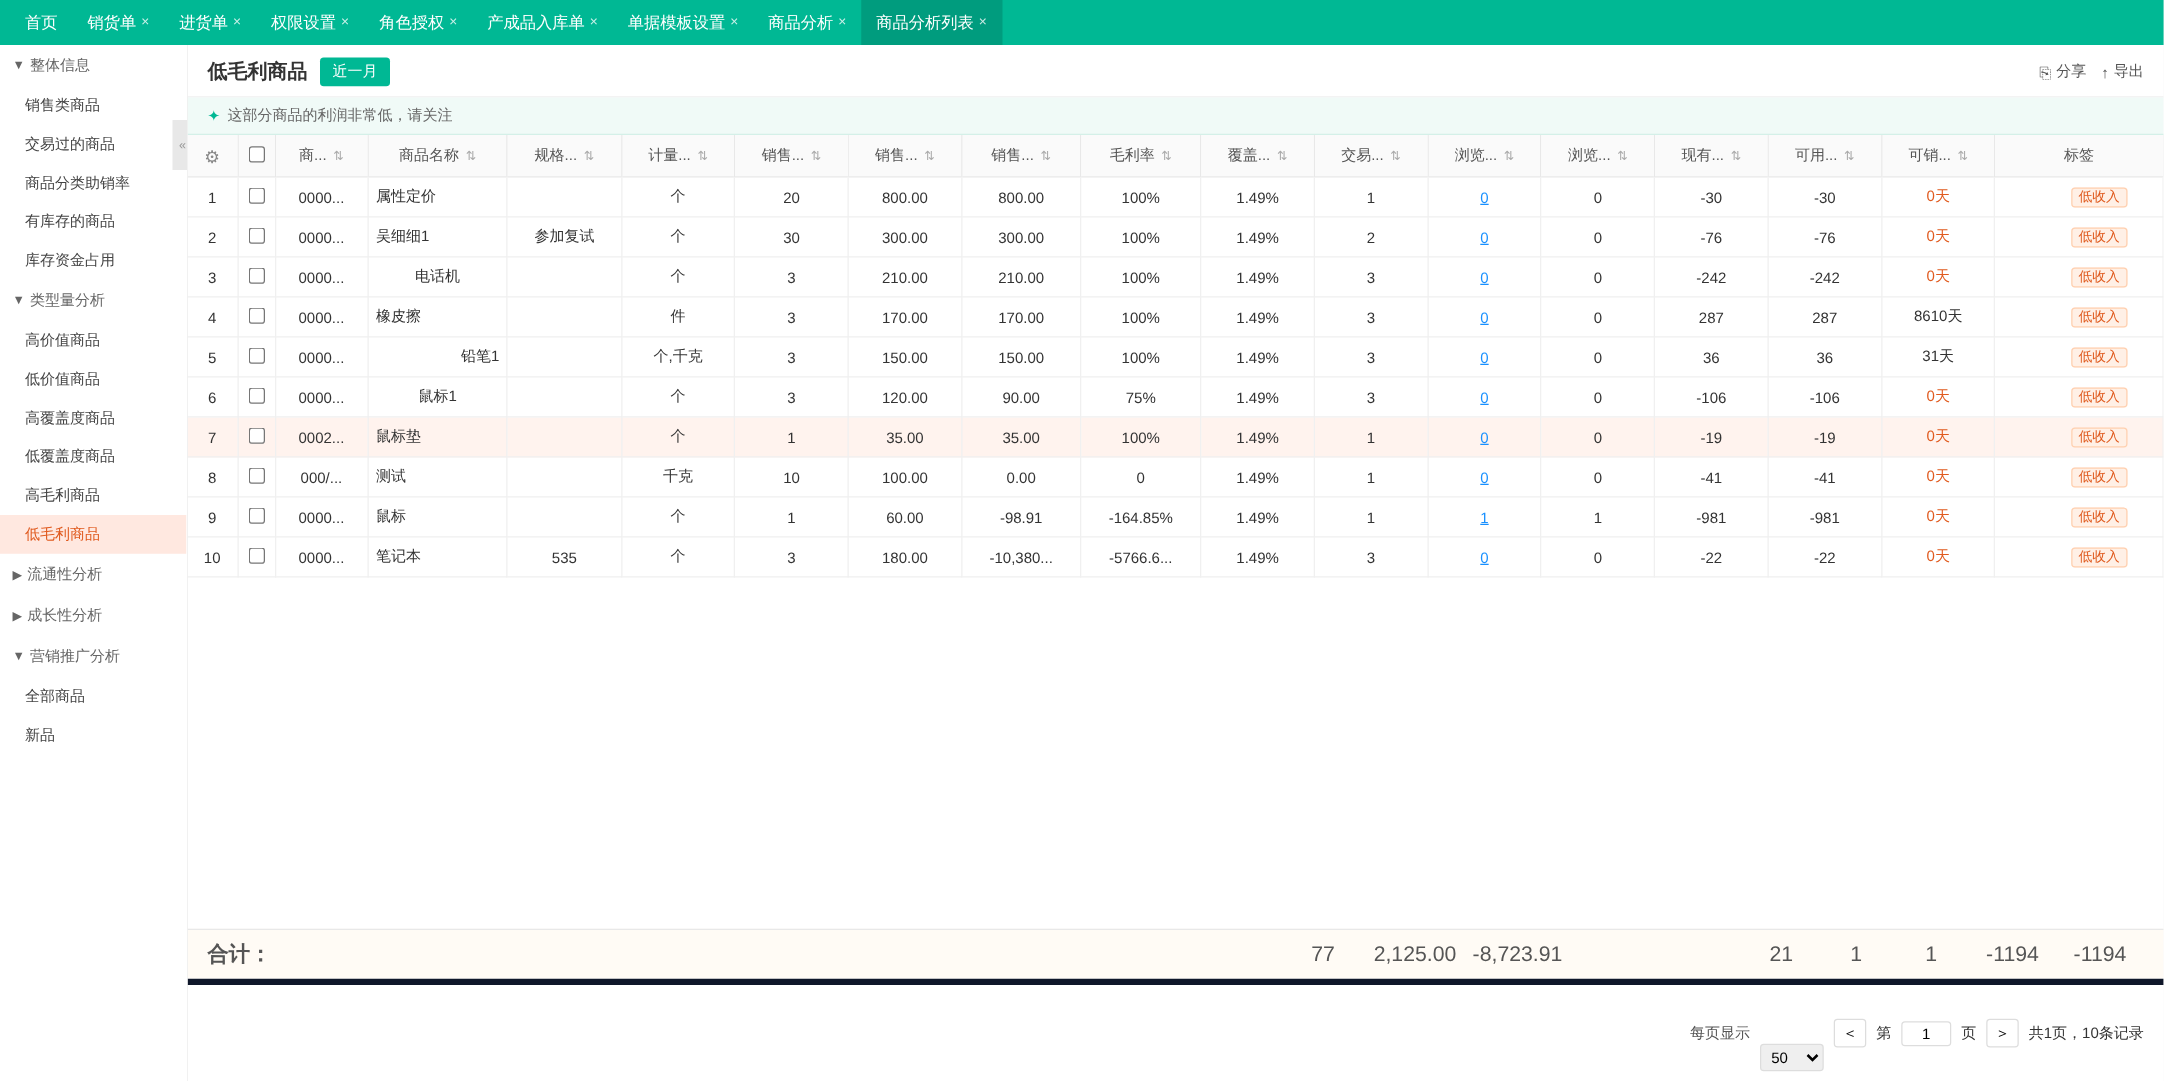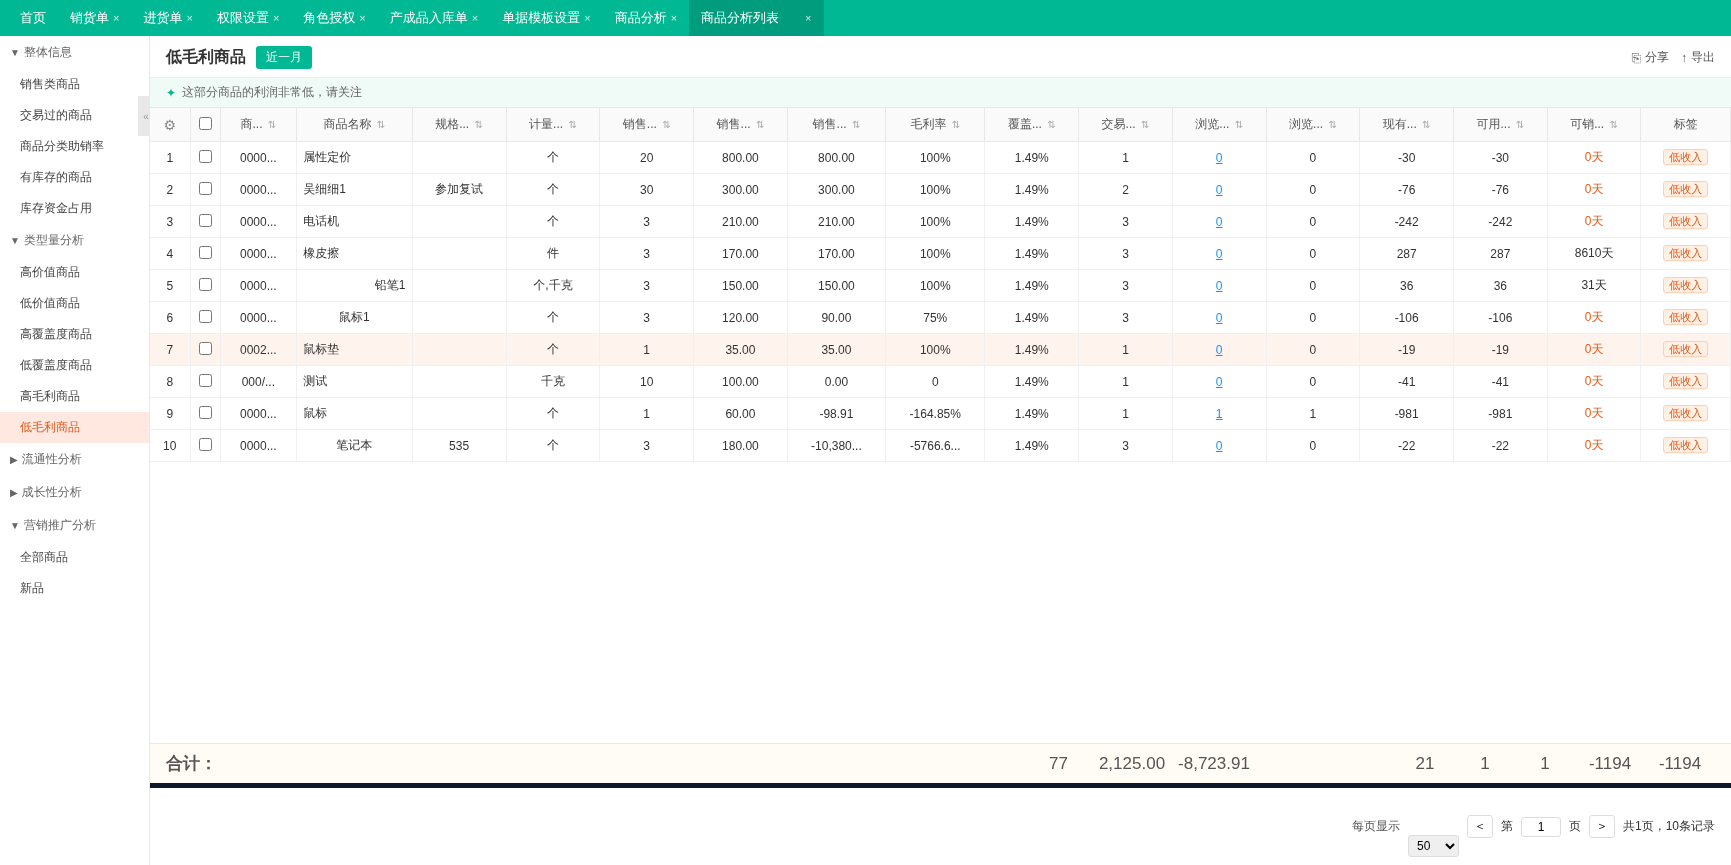--- a/index.html
+++ b/index.html
@@ -16,21 +16,21 @@
     .nav-item {
       color: #fff;
       padding: 0 12px;
       height: 36px;
       display: flex;
       align-items: center;
       cursor: pointer;
       font-size: 13px;
       white-space: nowrap;
     }
-    .nav-item.active { background: rgba(0,0,0,0.15); gap: 22px; }
+    .nav-item.active { background: rgba(0,0,0,0.15); }
     .nav-item .close-x { margin-left: 4px; font-size: 11px; opacity: 0.8; }
     
     
     .layout { display: flex; height: calc(100vh - 36px); }
     
     
     .sidebar {
       width: 150px;
       background: #fff;
       border-right: 1px solid #e8e8e8;
@@ -182,20 +182,21 @@
     }
     tr.highlighted td { background: #fff3ee; }
     
     .tag-low-income {
       background: #fff0e6;
       color: #e05a1e;
       border: 1px solid #ffd0b0;
       border-radius: 3px;
       padding: 1px 5px;
       font-size: 11px;
+      margin-left: 32px;
     }
     
     .red-text { color: #e05a1e; }
     .link-text { color: #1890ff; text-decoration: underline; cursor: pointer; }
     
     
     .table-footer {
       border-top: 1px solid #e8e8e8;
       background: #fffbf5;
       padding: 8px 16px;
@@ -422,21 +423,21 @@
       <td>0</td>
       <td>-76</td>
       <td>-76</td>
       <td class="red-text">0天</td>
       <td><span class="tag-low-income">低收入</span></td>
     </tr>
             <tr>
       <td>3</td>
       <td><input type="checkbox" style=""></td>
       <td>0000...</td>
-      <td style="text-align:left;">电话机</td>
+      <td style="text-align:center;">电话机</td>
       <td></td>
       <td>个</td>
       <td>3</td>
       <td>210.00</td>
       <td>210.00</td>
       <td>100%</td>
       <td>1.49%</td>
       <td>3</td>
       <td><span class="link-text">0</span></td>
       <td>0</td>
@@ -562,21 +563,21 @@
       <td>1</td>
       <td>-981</td>
       <td>-981</td>
       <td class="red-text">0天</td>
       <td><span class="tag-low-income">低收入</span></td>
     </tr>
             <tr>
       <td>10</td>
       <td><input type="checkbox" style=""></td>
       <td>0000...</td>
-      <td style="text-align:center;">笔记本</td>
+      <td style="text-align:left;">笔记本</td>
       <td>535</td>
       <td>个</td>
       <td>3</td>
       <td>180.00</td>
       <td>-10,380...</td>
       <td>-5766.6...</td>
       <td>1.49%</td>
       <td>3</td>
       <td><span class="link-text">0</span></td>
       <td>0</td>

